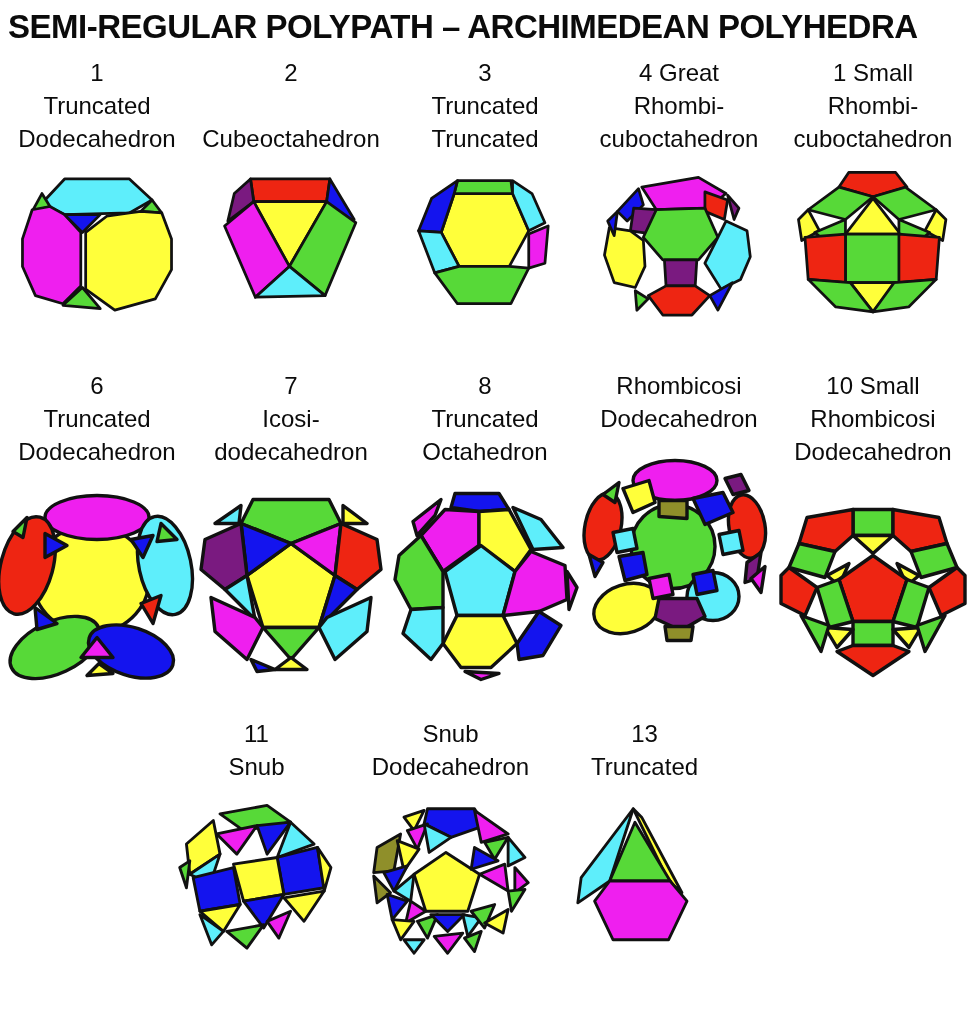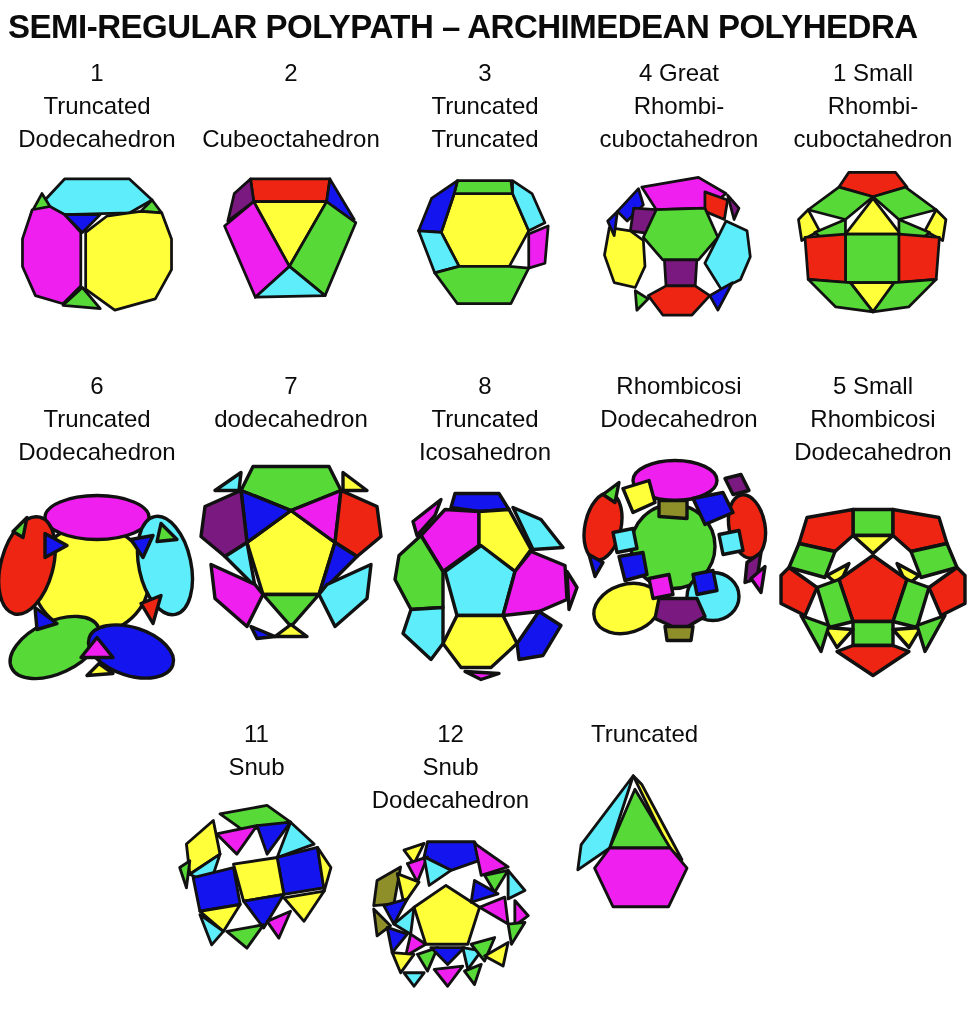--- a/index.html
+++ b/index.html
@@ -156,20 +156,21 @@
           <polygon points="72,60 82,56 78,70" class="face" fill="#ee2512"></polygon>
           <polygon points="45,96 58,95 51,90" class="face" fill="#ffff3a"></polygon>
           <polygon points="8,24 15,17 13,27" class="face" fill="#57d938"></polygon>
           <polygon points="82,20 90,28 80,29" class="face" fill="#57d938"></polygon>
         </svg>
       </div>
     </div>
     <div class="cell">
       <div class="lbl">
         <div class="lbl-line">7</div>
+        <div class="lbl-line">Icosi-</div>
         <div class="lbl-line">dodecahedron</div>
       </div>
       <div class="fig-wrap">
         <svg viewBox="0 0 100 100">
           <polygon points="31,8 69,8 75,20 50,30 25,20" class="face" fill="#57d938"></polygon>
           <polygon points="50,30 72,46 64,72 36,72 28,46" class="face" fill="#ffff3a"></polygon>
           <polygon points="25,20 50,30 28,46" class="face" fill="#1414ee"></polygon>
           <polygon points="75,20 50,30 72,46" class="face" fill="#ef1fef"></polygon>
           <polygon points="7,28 25,20 28,46 17,53 5,43" class="face" fill="#7a1a80"></polygon>
           <polygon points="93,28 75,20 72,46 83,53 95,43" class="face" fill="#ee2512"></polygon>
@@ -182,21 +183,21 @@
           <polygon points="12,20 25,11 24,20" class="face" fill="#5eeefb"></polygon>
           <polygon points="76,11 88,20 76,20" class="face" fill="#ffff3a"></polygon>
           <polygon points="30,88 42,93 33,94" class="face" fill="#1414ee"></polygon>
         </svg>
       </div>
     </div>
     <div class="cell">
       <div class="lbl">
         <div class="lbl-line">8</div>
         <div class="lbl-line">Truncated</div>
-        <div class="lbl-line">Icosahedron</div>
+        <div class="lbl-line">Octahedron</div>
       </div>
       <div class="fig-wrap">
         <svg viewBox="0 0 100 100">
           <polygon points="35,5 57,5 62,13 47,14 33,12" class="face" fill="#1414ee"></polygon>
           <polygon points="30,13 47,14 47,31 29,44 18,26" class="face" fill="#ef1fef"></polygon>
           <polygon points="47,14 62,13 73,33 65,44 47,31" class="face" fill="#ffff3a"></polygon>
           <polygon points="14,19 28,8 25,16 16,26" class="face" fill="#ef1fef"></polygon>
           <polygon points="64,12 78,18 89,32 74,33" class="face" fill="#5eeefb"></polygon>
           <polygon points="48,31 65,44 59,66 36,66 30,44" class="face" fill="#5eeefb"></polygon>
           <polygon points="7,36 18,26 29,44 29,62 13,63 5,48" class="face" fill="#57d938"></polygon>
@@ -235,21 +236,21 @@
           <polygon points="84,56 91,51 89,64 83,66" class="face" fill="#7a1a80"></polygon>
           <polygon points="86,64 93,58 91,71" class="face" fill="#ef1fef"></polygon>
           <polygon points="12,22 20,16 18,26" class="face" fill="#57d938"></polygon>
           <polygon points="5,52 12,56 8,63" class="face" fill="#1414ee"></polygon>
           <polygon points="73,14 81,12 85,20 77,22" class="face" fill="#7a1a80"></polygon>
         </svg>
       </div>
     </div>
     <div class="cell">
       <div class="lbl">
-        <div class="lbl-line">5 Small</div>
+        <div class="lbl-line">10 Small</div>
         <div class="lbl-line">Rhombicosi</div>
         <div class="lbl-line">Dodecahedron</div>
       </div>
       <div class="fig-wrap">
         <svg viewBox="0 0 100 100">
           <polygon points="40,13 60,13 60,26 40,26" class="face" fill="#57d938"></polygon>
           <polygon points="17,17 40,13 40,26 31,34 13,30" class="face" fill="#ee2512"></polygon>
           <polygon points="83,17 60,13 60,26 69,34 87,30" class="face" fill="#ee2512"></polygon>
           <polygon points="40,26 60,26 50,35" class="face" fill="#ffff3a"></polygon>
           <polygon points="13,30 31,34 26,47 8,42" class="face" fill="#57d938"></polygon>
@@ -294,21 +295,20 @@
           <polygon points="66,60 90,56 78,74" class="face" fill="#ffff3a"></polygon>
           <polygon points="32,80 54,76 44,90" class="face" fill="#57d938"></polygon>
           <polygon points="16,70 30,80 23,88" class="face" fill="#5eeefb"></polygon>
           <polygon points="56,74 70,68 63,84" class="face" fill="#ef1fef"></polygon>
           <polygon points="4,42 10,38 8,54" class="face" fill="#57d938"></polygon>
         </svg>
       </div>
     </div>
     <div class="cell">
       <div class="lbl">
-        <div class="lbl-line">12</div>
         <div class="lbl-line">Snub</div>
         <div class="lbl-line">Dodecahedron</div>
       </div>
       <div class="fig-wrap">
         <svg viewBox="0 0 100 100">
           <polygon points="47,33 67,46 60,68 35,68 28,46" class="face" fill="#ffff3a"></polygon>
           <polygon points="36,7 64,7 70,17 50,24 34,16" class="face" fill="#1414ee"></polygon>
           <polygon points="22,12 34,8 28,20" class="face" fill="#ffff3a"></polygon>
           <polygon points="24,20 36,16 30,31" class="face" fill="#ef1fef"></polygon>
           <polygon points="34,16 50,24 37,33" class="face" fill="#5eeefb"></polygon>
@@ -333,20 +333,21 @@
           <polygon points="57,70 68,72 60,83" class="face" fill="#5eeefb"></polygon>
           <polygon points="62,68 76,64 70,78" class="face" fill="#57d938"></polygon>
           <polygon points="70,75 84,67 81,81" class="face" fill="#ffff3a"></polygon>
           <polygon points="22,85 34,85 28,93" class="face" fill="#5eeefb"></polygon>
           <polygon points="58,84 68,80 64,92" class="face" fill="#57d938"></polygon>
         </svg>
       </div>
     </div>
     <div class="cell">
       <div class="lbl">
+        <div class="lbl-line">13</div>
         <div class="lbl-line">Truncated</div>
       </div>
       <div class="fig-wrap">
         <svg viewBox="0 0 100 100">
           <polygon points="43,7 12,48 10,63 29,50" class="face" fill="#5eeefb"></polygon>
           <polygon points="43,7 48,12 72,57 64,50" class="face" fill="#ffff3a"></polygon>
           <polygon points="44,15 29,50 65,50" class="face" fill="#57d938"></polygon>
           <polygon points="29,50 65,50 75,62 64,85 31,85 20,62" class="face" fill="#ef1fef"></polygon>
         </svg>
       </div>

